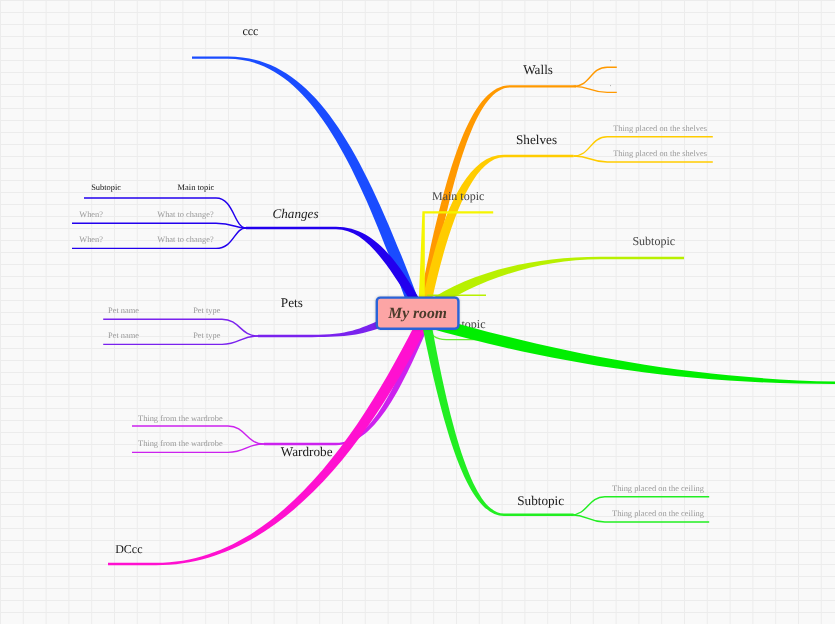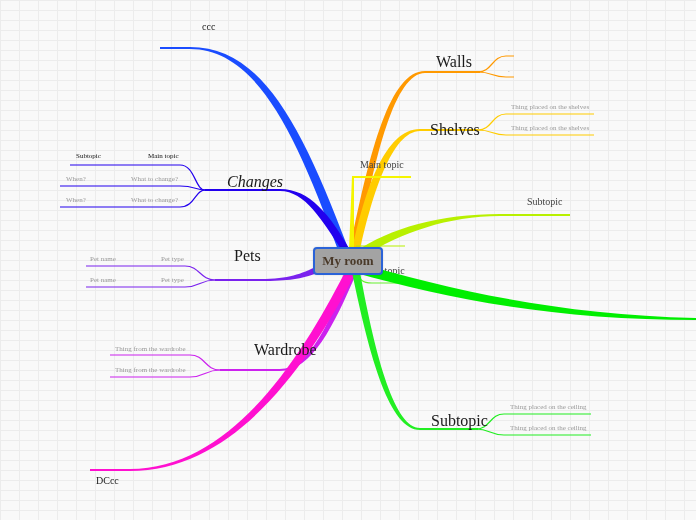--- a/index.html
+++ b/index.html
@@ -9,29 +9,30 @@
     background-image:
       linear-gradient(#ececec 1px, transparent 1px),
       linear-gradient(90deg, #ececec 1px, transparent 1px),
       linear-gradient(90deg, #ececec 1px, transparent 1px);
     background-size: 100% 10px, 38px 20px, 38px 20px;
     background-position: 0 0, 0 0, 19px 10px;
     font-family: "Liberation Serif", "DejaVu Serif", serif;
   }
   svg#map { position: absolute; left: 0; top: 0; }
   .lbl { position: absolute; white-space: nowrap; color: #222; line-height: 1; }
-  .main { font-size: 16px; color: #1a1a1a; }
+  .main { font-size: 11px; color: #1a1a1a; }
   .sub { font-size: 7px; color: #999; }
   .sub.dark { color: #111; }
   .root {
     position: absolute; left: 313px; top: 247px; width: 70px; height: 28px;
-    border: 2px solid #2a63d8; border-radius: 4px; background: #a3a3a3;
+    border: 2px solid #2a63d8; border-radius: 4px; background: #fca5a5;
     box-sizing: border-box; display: flex; align-items: center; justify-content: center;
     font-weight: bold; font-size: 13px; color: #4a3a2a;
     box-shadow: 0 0 2px rgba(0,0,0,0.15);
+    font-style: italic;
   }
 </style>
 </head>
 <body>
 
 <svg id="map" width="696" height="520" viewBox="0 0 696 520">
 
   <path fill="#1a4cff" d="M160,47 L190,47 C260,47 300,120 348,248 L338,250 C295,130 255,49 190,49 L160,49 Z"></path>
 
   <path fill="#2200ee" d="M205,189 L280,189 C310,189 330,215 350,250 L343,252 C322,220 305,191 280,191 L205,191 Z"></path>
@@ -96,31 +97,31 @@
 <div class="lbl sub" style="left:66px;top:176px;">When?</div>
 <div class="lbl sub" style="left:131px;top:197px;">What to change?</div>
 <div class="lbl sub" style="left:66px;top:197px;">When?</div>
 
 <div class="lbl main" style="left:234px;top:248px;">Pets</div>
 <div class="lbl sub" style="left:161px;top:256px;">Pet type</div>
 <div class="lbl sub" style="left:90px;top:256px;">Pet name</div>
 <div class="lbl sub" style="left:161px;top:277px;">Pet type</div>
 <div class="lbl sub" style="left:90px;top:277px;">Pet name</div>
 
-<div class="lbl main" style="left:234px;top:342px;margin-left:20px;">Wardrobe</div>
+<div class="lbl main" style="left:234px;top:372px;">Wardrobe</div>
 <div class="lbl sub" style="left:115px;top:346px;">Thing from the wardrobe</div>
 <div class="lbl sub" style="left:115px;top:367px;">Thing from the wardrobe</div>
 
-<div class="lbl main" style="left:96px;top:454px;font-size:10px;margin-top:22px;">DCcc</div>
+<div class="lbl main" style="left:96px;top:454px;font-size:10px;">DCcc</div>
 
 <div class="lbl main" style="left:436px;top:54px;">Walls</div>
 <div class="lbl sub" style="left:508px;top:46px;">.</div>
 <div class="lbl sub" style="left:508px;top:67px;">.</div>
 
-<div class="lbl main" style="left:430px;top:122px;">Shelves</div>
+<div class="lbl main" style="left:430px;top:112px;">Shelves</div>
 <div class="lbl sub" style="left:511px;top:104px;">Thing placed on the shelves</div>
 <div class="lbl sub" style="left:511px;top:125px;">Thing placed on the shelves</div>
 
 <div class="lbl main" style="left:360px;top:160px;font-size:10px;color:#444;">Main topic</div>
 
 <div class="lbl main" style="left:527px;top:197px;font-size:10px;color:#444;">Subtopic</div>
 
 <div class="lbl main" style="left:371px;top:266px;font-size:10px;color:#444;z-index:-1;">
   <span style="margin-left:-10px;">Main topic</span>
 </div>

